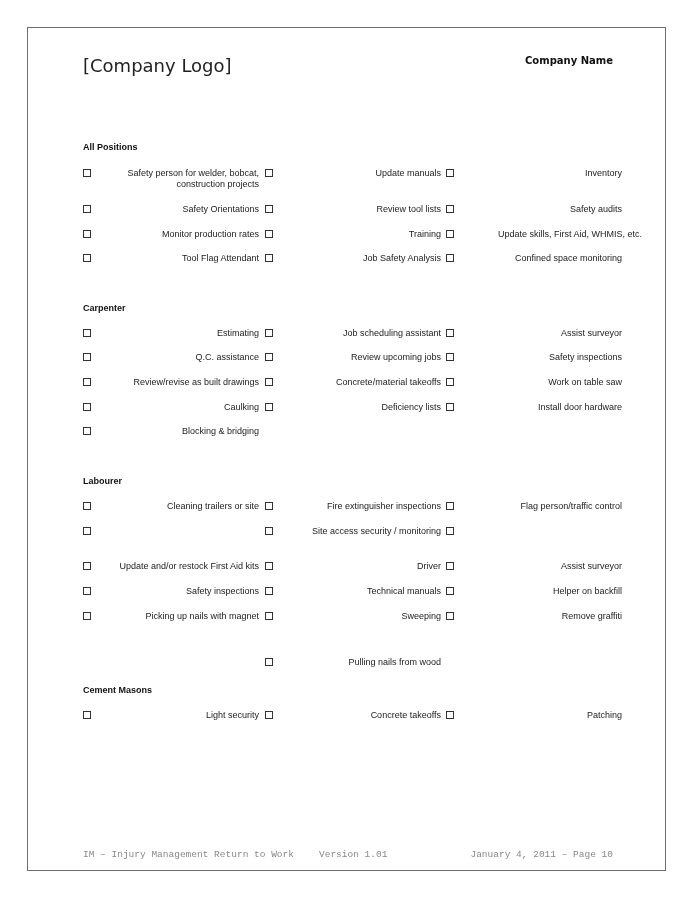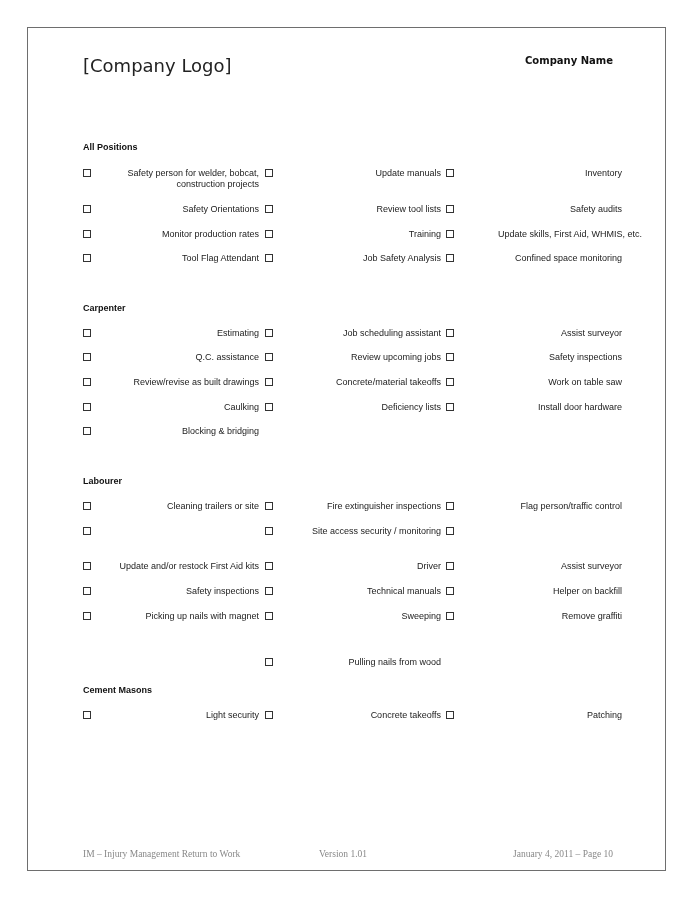--- a/index.html
+++ b/index.html
@@ -12,21 +12,21 @@
   .company { position: absolute; right: 52px; top: 27px; font-family: "DejaVu Sans", sans-serif; font-size: 10px; font-weight: bold; color: #111; }
   .title {
     position: absolute; left: 55px; top: 68px; width: 532px;
     font-family: "DejaVu Sans", sans-serif; font-size: 15.5px; font-weight: bold; color: #111;
     border-bottom: 1px solid #555; padding-bottom: 1px;
   }
   .section-label { position: absolute; left: 55px; font-size: 9px; font-weight: bold; color: #111; }
   .item { position: absolute; display: flex; align-items: flex-start; font-size: 9px; color: #222; line-height: 11px; }
   .box { width: 8px; height: 8px; border: 1px solid #333; box-sizing: border-box; margin-top: 1px; flex: none; }
   .item .lbl { margin-left: 18px; width: 150px; text-align: right; }
-  .footer { position: absolute; top: 821px; font-family: Liberation Serif, serif; font-size: 9.5px; color: #888; }
+  .footer { position: absolute; top: 821px; font-family: Liberation Mono, monospace; font-size: 9.5px; color: #888; }
 </style>
 </head>
 <body>
 
 <div class="page">
   <div class="logo">[Company Logo]</div>
   <div class="company">Company Name</div>
 
   <div class="section-label" style="top:114px">All Positions</div>
   <div class="item" style="left:55px;top:140px">

